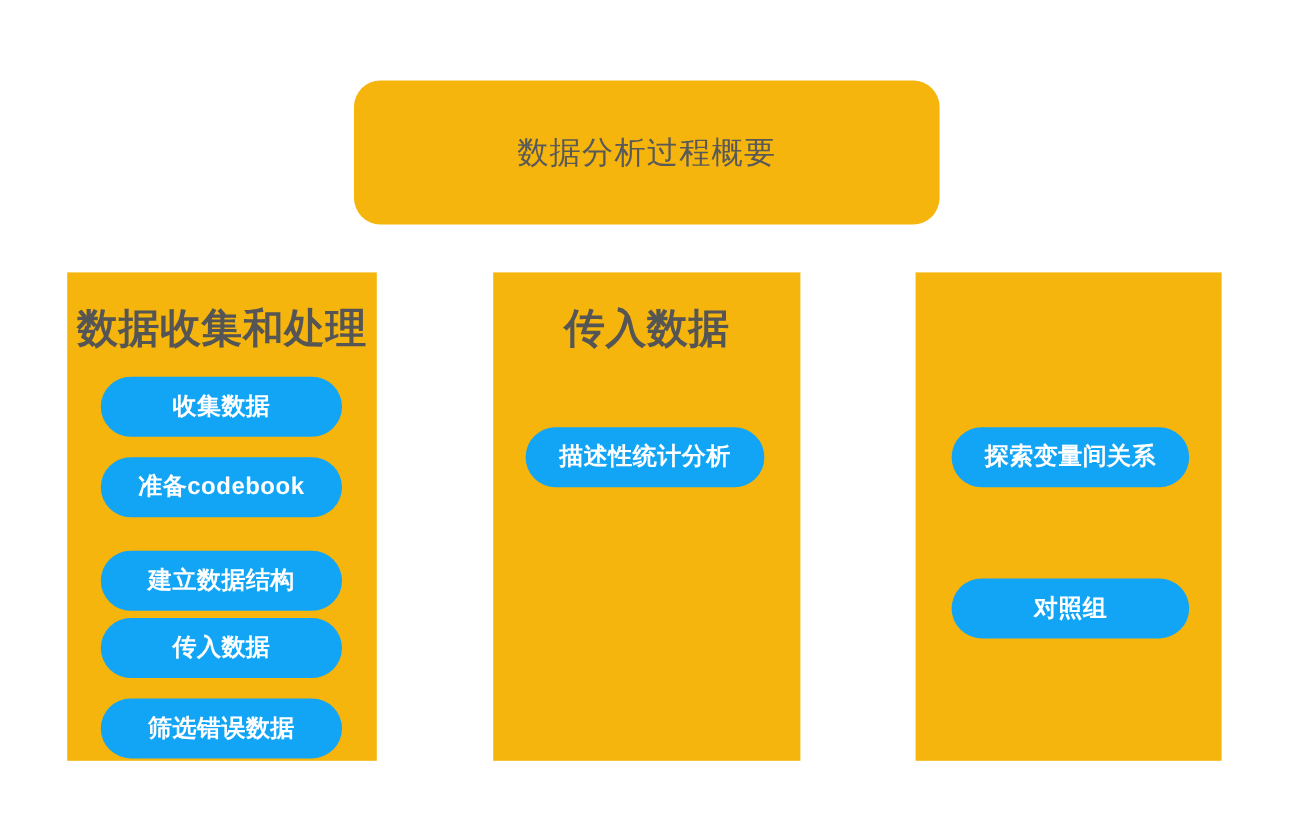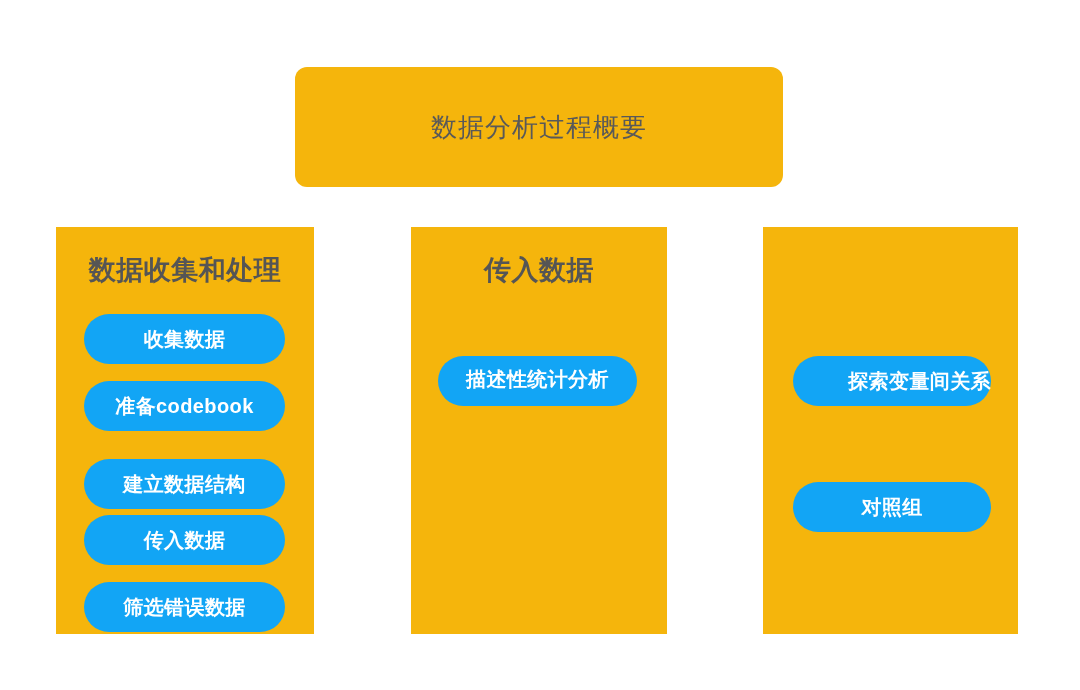--- a/index.html
+++ b/index.html
@@ -21,21 +21,21 @@
   }
 
   
   .title-card {
     position: absolute;
     left: 295px;
     top: 67px;
     width: 488px;
     height: 120px;
     background: #f5b50c;
-    border-radius: 12px;
+    border-radius: 22px;
     display: flex;
     align-items: center;
     justify-content: center;
     box-sizing: border-box;
   }
   .title-text {
     font-size: 26px;
     font-weight: 400;
     color: #595959;
     letter-spacing: 1px;
@@ -54,21 +54,21 @@
   .column-1 { left: 56px;  width: 258px; }
   .column-2 { left: 411px; width: 256px; }
   .column-3 { left: 763px; width: 255px; }
 
   .column-header {
     position: absolute;
     left: 0;
     right: 0;
     top: 28px;
     text-align: center;
-    font-size: 27px;
+    font-size: 34px;
     font-weight: bold;
     color: #555555;
     letter-spacing: 0.5px;
     line-height: 1.15;
   }
 
   
   .pill {
     position: absolute;
     height: 50px;
@@ -91,27 +91,27 @@
 
   
   .column-1 .pill { left: 28px; width: 201px; }
   .c1-p0 { top: 87px;  }
   .c1-p1 { top: 154px; }
   .c1-p2 { top: 232px; }
   .c1-p3 { top: 288px; }
   .c1-p4 { top: 355px; }
 
   
-  .column-2 .pill { left: 27px; width: 199px; font-family: Liberation Mono, monospace; }
+  .column-2 .pill { left: 27px; width: 199px; }
   .c2-p0 { top: 129px; }
   .c2-p1 { top: 255px; }
 
   
   .column-3 .pill { left: 30px; width: 198px; }
-  .c3-p0 { top: 129px; justify-content: flex-end; }
+  .c3-p0 { top: 129px; }
   .c3-p1 { top: 255px; }
 </style>
 </head>
 <body>
 
 <div id="diagram-root">
 
   <div class="title-card">
     <div class="title-text">数据分析过程概要</div>
   </div>

